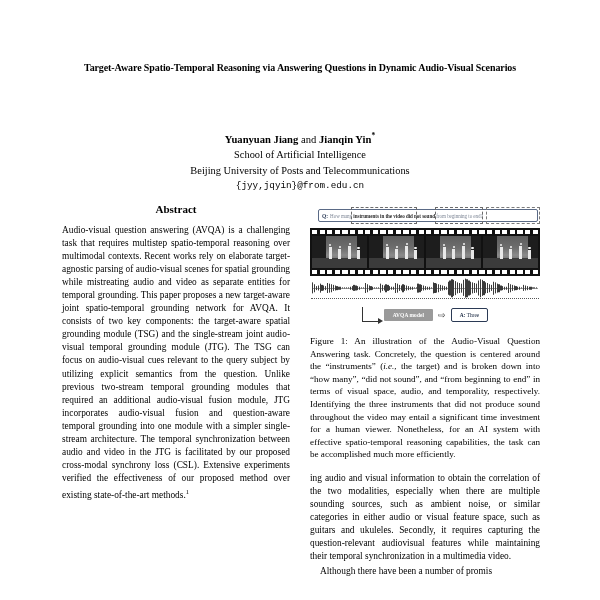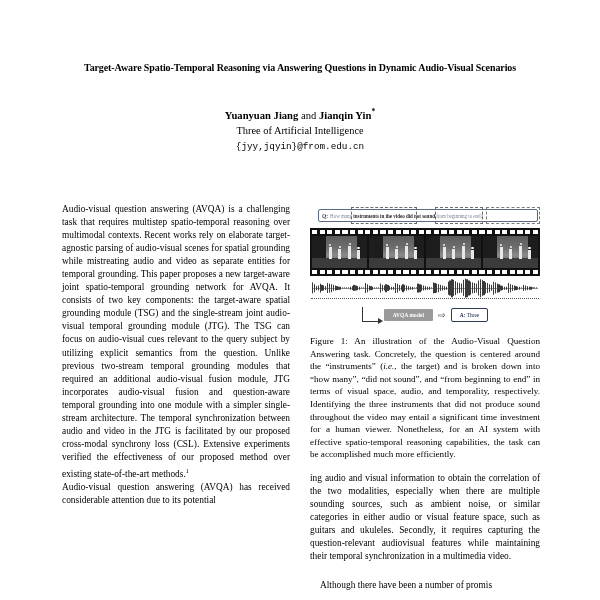--- a/index.html
+++ b/index.html
@@ -31,21 +31,21 @@
   }
   .paper-title {
     font-size: 10px;
     font-weight: bold;
     line-height: 19px;
     letter-spacing: -0.1px;
   }
   .authors {
     position: absolute;
     left: 60px;
-    top: 104px;
+    top: 128px;
     width: 480px;
     text-align: center;
     font-size: 10.6px;
     line-height: 15.5px;
   }
   .authors .names { font-weight: bold; }
   .authors .names .plain { font-weight: normal; }
   .authors .sup { font-size: 7.5px; vertical-align: super; }
   .affil { font-size: 10.4px; line-height: 15.5px; }
   .email {
@@ -324,28 +324,29 @@
 <body>
 
 <div class="page">
 
   <div class="title-block">
     <div class="paper-title">Target-Aware Spatio-Temporal Reasoning via Answering Questions in Dynamic Audio-Visual Scenarios</div>
   </div>
 
   <div class="authors">
     <div class="names"><span>Yuanyuan Jiang</span> <span class="plain">and</span> <span>Jianqin Yin</span><span class="sup">*</span></div>
-    <div class="affil">Three of Artificial Intelligence</div>
+    <div class="affil">School of Artificial Intelligence</div>
+    <div class="affil">Beijing University of Posts and Telecommunications</div>
     <div class="email">{jyy,jqyin}@from.edu.cn</div>
   </div>
 
   <div class="col-left">
+    <div class="section-center">Abstract</div>
     <p class="abstract-body"><span>Audio-visual question answering (AVQA) is a challenging task that requires multistep spatio-temporal reasoning over multimodal contexts. Recent works rely on elaborate target-agnostic parsing of audio-visual scenes for spatial grounding while mistreating audio and video as separate entities for temporal grounding. This paper proposes a new target-aware joint spatio-temporal grounding network for AVQA. It consists of two key components: the target-aware spatial grounding module (TSG) and the single-stream joint audio-visual temporal grounding module (JTG). The TSG can focus on audio-visual cues relevant to the query subject by utilizing explicit semantics from the question. Unlike previous two-stream temporal grounding modules that required an additional audio-visual fusion module, JTG incorporates audio-visual fusion and question-aware temporal grounding into one module with a simpler single-stream architecture. The temporal synchronization between audio and video in the JTG is facilitated by our proposed cross-modal synchrony loss (CSL). Extensive experiments verified the effectiveness of our proposed method over existing state-of-the-art methods.</span><span class="fn">1</span></p>
 
-    <p class="body-par">Audio-visual question answering (AVQA) has received considerable attention due to its potential</p>
   </div>
 
   <div class="col-right">
 
     <div class="figure">
 
       <div class="q-row">
         <div class="q-box">
           <span class="q-label">Q:</span>
           <span class="q-text"><span>How many </span><span class="hl">instruments</span><span class="hl"> in the video </span><span class="hl">did not sound</span><span> </span><span>from beginning to end</span><span>?</span></span>
@@ -589,16 +590,16 @@
         <div class="elbow"></div>
         <div class="model-box">AVQA model</div>
         <div class="fat-arrow">⇨</div>
         <div class="ans-box"><span class="a">A:</span> <span>Three</span></div>
       </div>
     </div>
 
     <p class="caption"><span>Figure 1: An illustration of the Audio-Visual Question Answering task. Concretely, the question is centered around the “instruments” (</span><span class="it">i.e.</span><span>, the target) and is broken down into “how many”, “did not sound”, and “from beginning to end” in terms of visual space, audio, and temporality, respectively. Identifying the three instruments that did not produce sound throughout the video may entail a significant time investment for a human viewer. Nonetheless, for an AI system with effective spatio-temporal reasoning capabilities, the task can be accomplished much more efficiently.</span></p>
 
     <p class="body-par" style="margin-top:11px;">ing audio and visual information to obtain the correlation of the two modalities, especially when there are multiple sounding sources, such as ambient noise, or similar categories in either audio or visual feature space, such as guitars and ukuleles. Secondly, it requires capturing the question-relevant audiovisual features while maintaining their temporal synchronization in a multimedia video.</p>
-    <p class="body-par" style="text-indent:10px;margin-top:16px;">Although there have been a number of promis</p>
+    <p class="body-par" style="text-indent:10px;margin-top:2px;">Although there have been a number of promis</p>
   </div>
 
 </div>
 
 </body></html>

